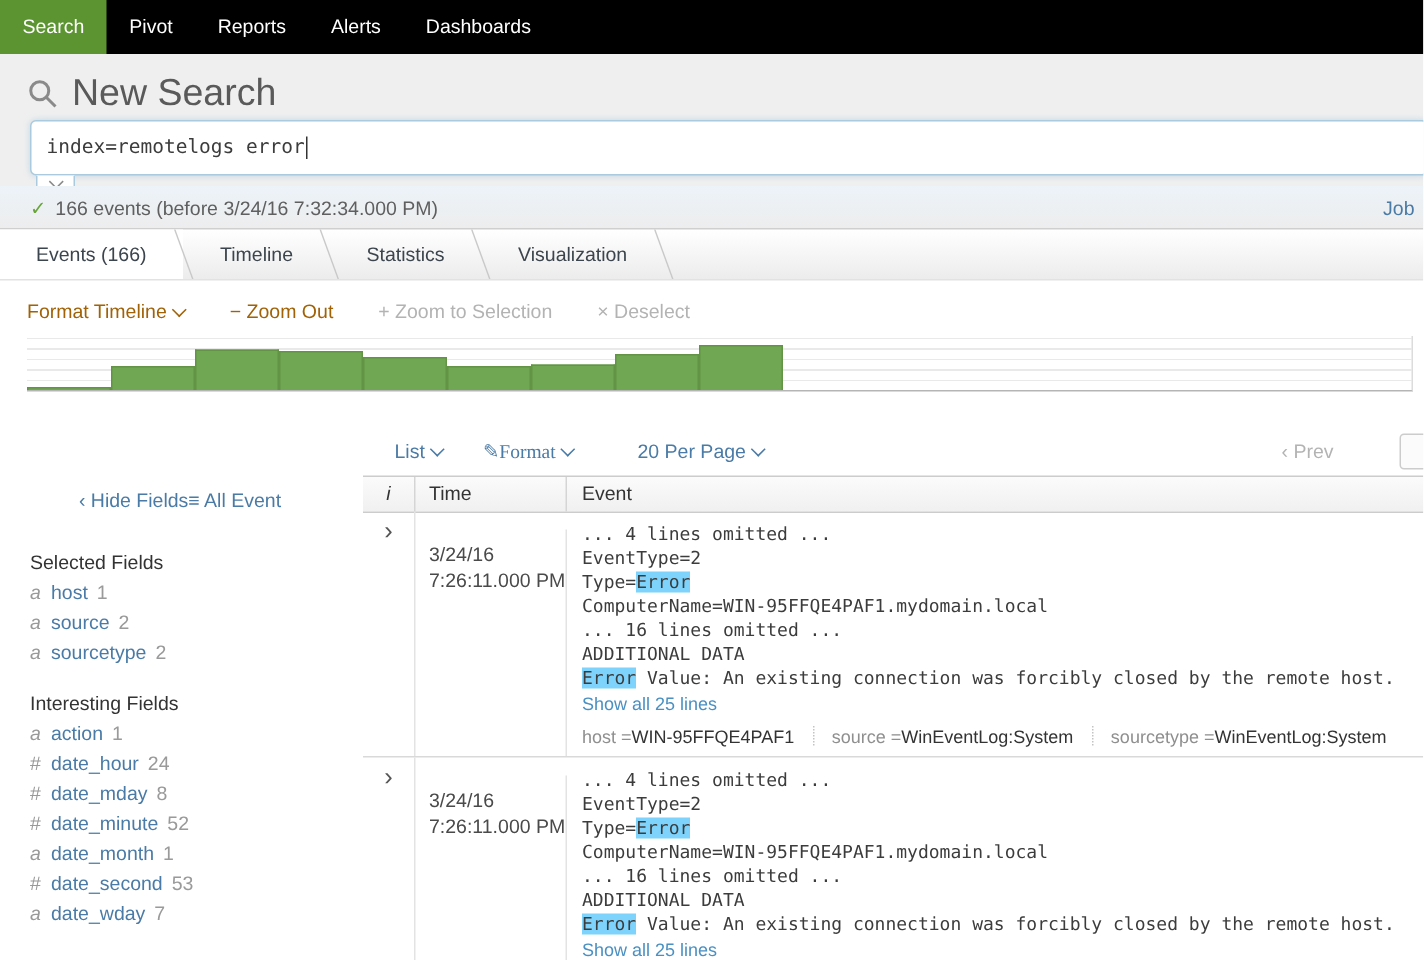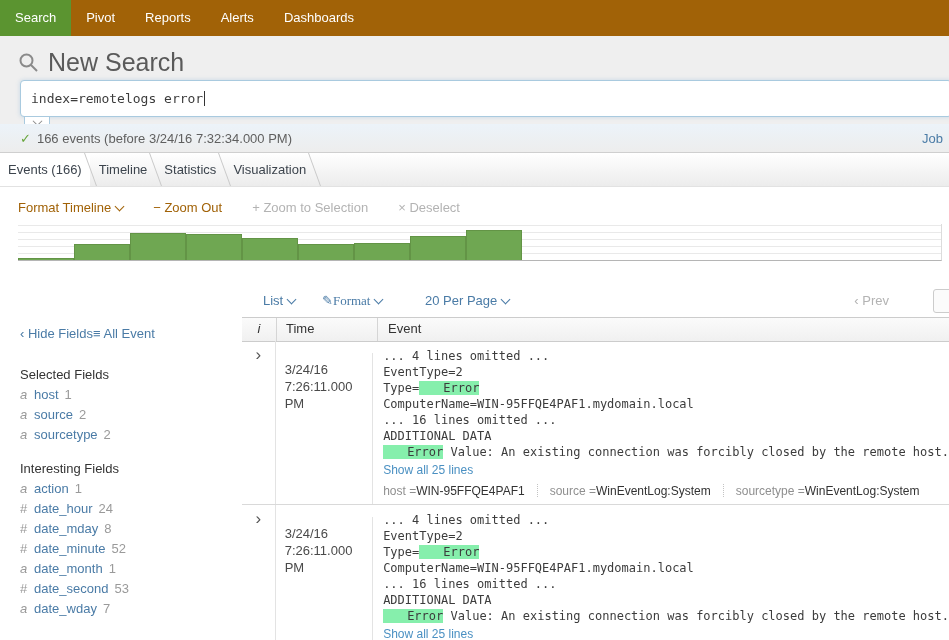--- a/index.html
+++ b/index.html
@@ -1,20 +1,20 @@
 <!DOCTYPE html>
 <html><head>
 <meta charset="utf-8">
 <style>
   html,body{margin:0;padding:0;background:#fff;}
   .page{position:relative;width:949px;height:640px;overflow:hidden;background:#fff;
         font-family:"Liberation Sans",sans-serif;color:#333;}
 
   
-  .navbar{position:absolute;left:0;top:0;right:0;height:36px;background:#a16207;display:flex;}
+  .navbar{position:absolute;left:0;top:0;right:0;height:36px;background:#000000;display:flex;}
   .nav-item{line-height:36px;padding:0 15px;color:#fff;font-size:13px;cursor:pointer;}
   .nav-item.active{background:#5b9430;}
 
   
   .header{position:absolute;left:0;top:36px;right:0;height:116px;background:#efefef;}
   .title-row{position:absolute;left:18px;top:12px;display:flex;align-items:center;gap:8px;}
   .title-row svg{flex:0 0 auto;}
   .page-title{font-size:25px;color:#5a5a5a;font-weight:400;}
   .search-box{position:absolute;left:20px;top:44px;right:-3px;height:35px;background:#fff;
               border:1px solid #a9cadf;border-radius:4px;box-shadow:0 0 4px rgba(120,170,210,.35);
@@ -26,21 +26,21 @@
               display:flex;align-items:center;justify-content:center;}
   .jobbar{position:absolute;left:0;right:0;top:88px;height:28px;
           background:linear-gradient(#ecf3f9,#ededed);display:flex;align-items:center;
           font-size:13px;color:#5f5f5f;}
   .check{color:#67a53b;margin:0 6px 0 20px;font-size:13px;}
   .job-link{position:absolute;right:6px;color:#4a7ba6;cursor:pointer;}
 
   
   .tabs{position:absolute;left:0;top:152px;right:0;height:33px;border-top:1px solid #cfcfcf;
         background:linear-gradient(#ffffff,#ececec);display:flex;border-bottom:1px solid #e2e2e2;}
-  .tab{position:relative;line-height:33px;font-size:13px;color:#3c444d;padding:0 8px;cursor:pointer;}
+  .tab{position:relative;line-height:33px;font-size:13px;color:#3c444d;padding:0 24px;cursor:pointer;}
   .tab.active{background:#fff;}
   .tab-divider{width:1px;height:33px;background:#c9c9c9;transform:skewX(20deg);}
 
   
   .tl-controls{position:absolute;left:18px;top:200px;display:flex;gap:30px;font-size:13px;}
   .tl-link{color:#a16207;cursor:pointer;}
   .tl-link.disabled{color:#b3b3b3;cursor:default;}
   .chev{display:inline-block;width:6px;height:6px;border-right:1.5px solid currentColor;
         border-bottom:1.5px solid currentColor;transform:rotate(45deg);margin-left:5px;vertical-align:2px;}
 
@@ -53,21 +53,21 @@
 
   
   .pagerow{position:absolute;left:242px;top:288px;right:0;height:26px;font-size:13px;}
   .pg-link{position:absolute;color:#4a7ba6;cursor:pointer;line-height:26px;}
   .pg-prev{position:absolute;right:60px;color:#b3b3b3;line-height:26px;}
   .pg-partial{position:absolute;right:-10px;top:1px;width:24px;height:22px;background:#fbfbfb;
               border:1px solid #ccc;border-radius:3px;}
 
   
   .sidebar{position:absolute;left:0;top:326px;width:240px;font-size:13px;}
-  .sb-top{display:flex;justify-content:flex-start;padding:0 20px;}
+  .sb-top{display:flex;justify-content:center;padding:0 20px;}
   .sb-link{color:#4a7ba6;cursor:pointer;}
   .sb-section{color:#333;margin:0 0 2px 20px;}
   .sb-sel-header{margin-top:26px;}
   .sb-int-header{margin-top:17px;}
   .field-row{padding:2.5px 0 2.5px 20px;cursor:pointer;}
   .f-prefix{display:inline-block;width:14px;color:#999;font-style:italic;}
   .f-prefix.num{font-style:normal;}
   .f-name{color:#4a7ba6;}
   .f-count{color:#9a9a9a;margin-left:6px;}
 
@@ -81,21 +81,21 @@
   .tbl-header .col-i{font-style:italic;line-height:22px;}
   .tbl-header .col-time,.tbl-header .col-event{line-height:22px;}
   .events{position:absolute;left:242px;top:341px;right:0;bottom:0;overflow:hidden;}
   .event-row{display:flex;border-bottom:1px solid #d9d9d9;}
   .event-row .col-i{border-right:1px solid #e3e3e3;padding-top:5px;}
   .event-row .col-time{border-right:1px solid #e3e3e3;padding-top:8px;margin-top:12px;}
   .expand-arrow{font-size:17px;color:#555;line-height:14px;cursor:pointer;display:inline-block;}
   .t-date,.t-time{font-size:13px;color:#4a4a4a;line-height:17px;}
   .ev-body{padding:7px 0 6px 10px;}
   .ev-line{font-family:"DejaVu Sans Mono",monospace;font-size:12px;line-height:16px;color:#3c3c3c;white-space:pre;}
-  .hl{background:#86efac;padding-left:24px;}
+  .hl{background:#7dd3fc;}
   .show-link{font-size:12px;color:#4a90c2;line-height:16px;cursor:pointer;display:inline-block;}
   .ev-fields{margin-top:6px;font-size:12px;color:#333;display:flex;align-items:flex-start;}
   .ef-key{color:#8f8f8f;}
   .ef-sep{border-left:1px dotted #c3c3c3;height:13px;margin:0 12px;}
 </style>
 </head>
 <body>
 
 <div class="page">
 

